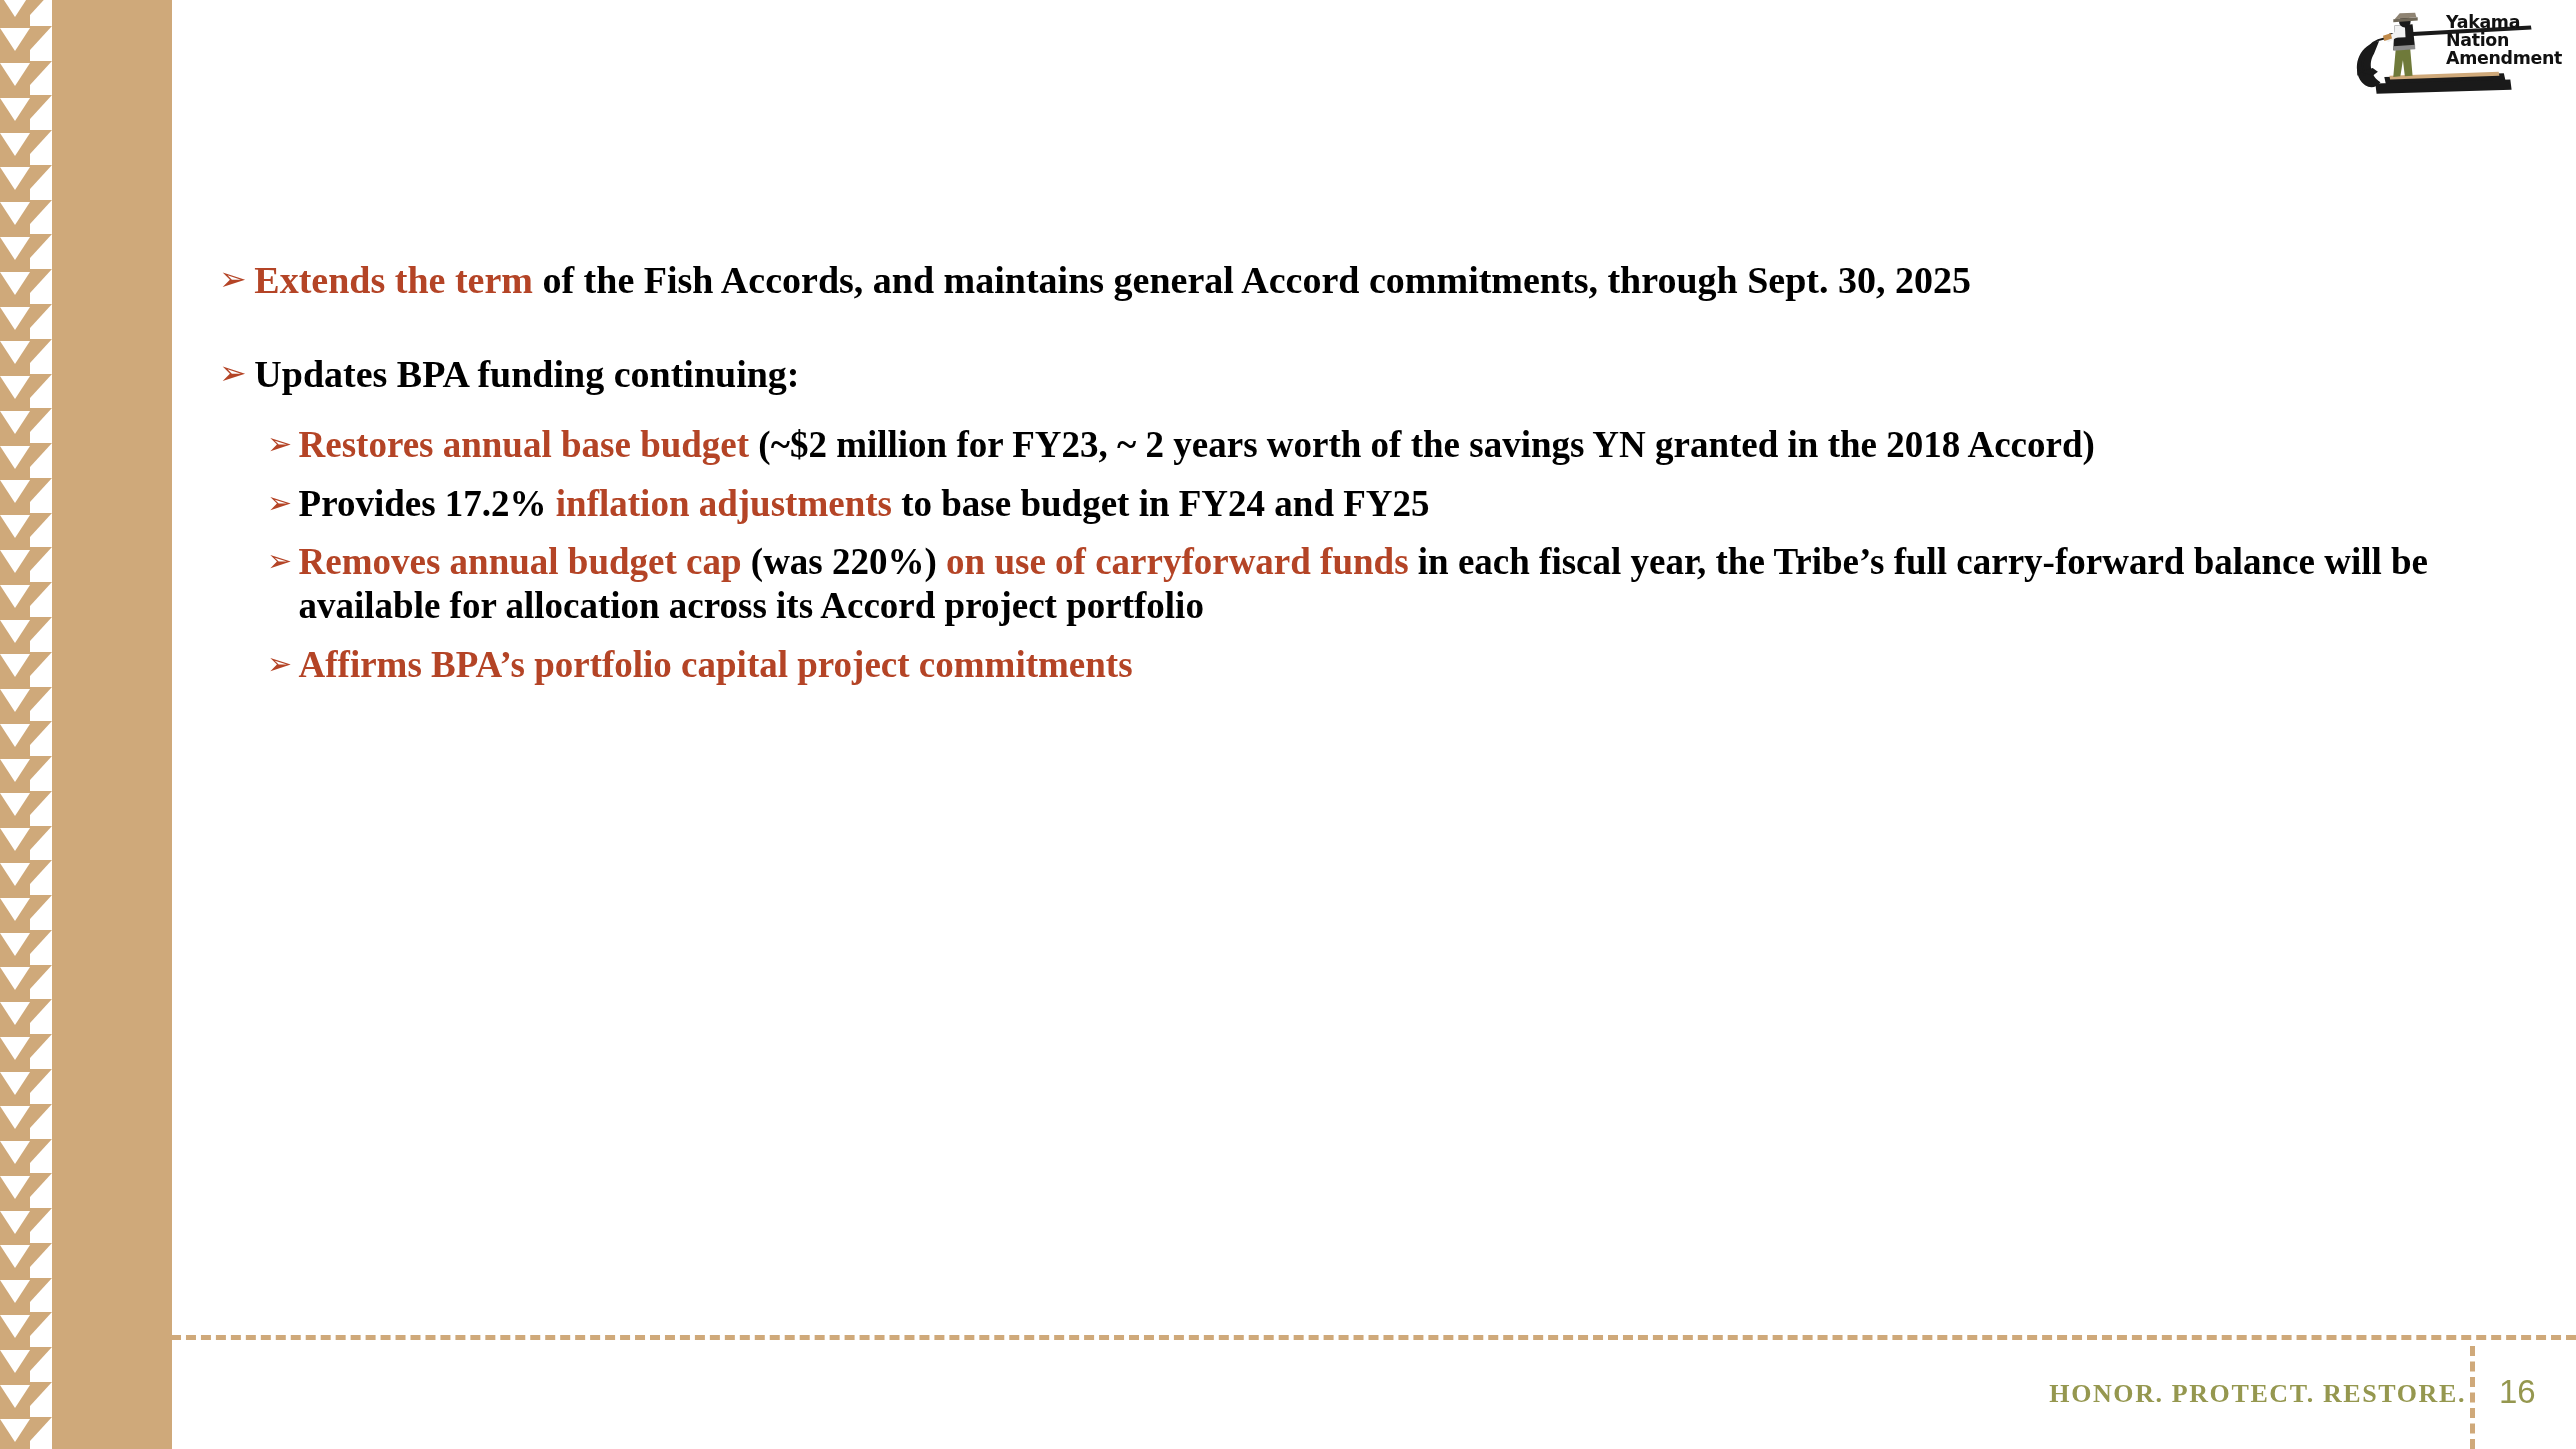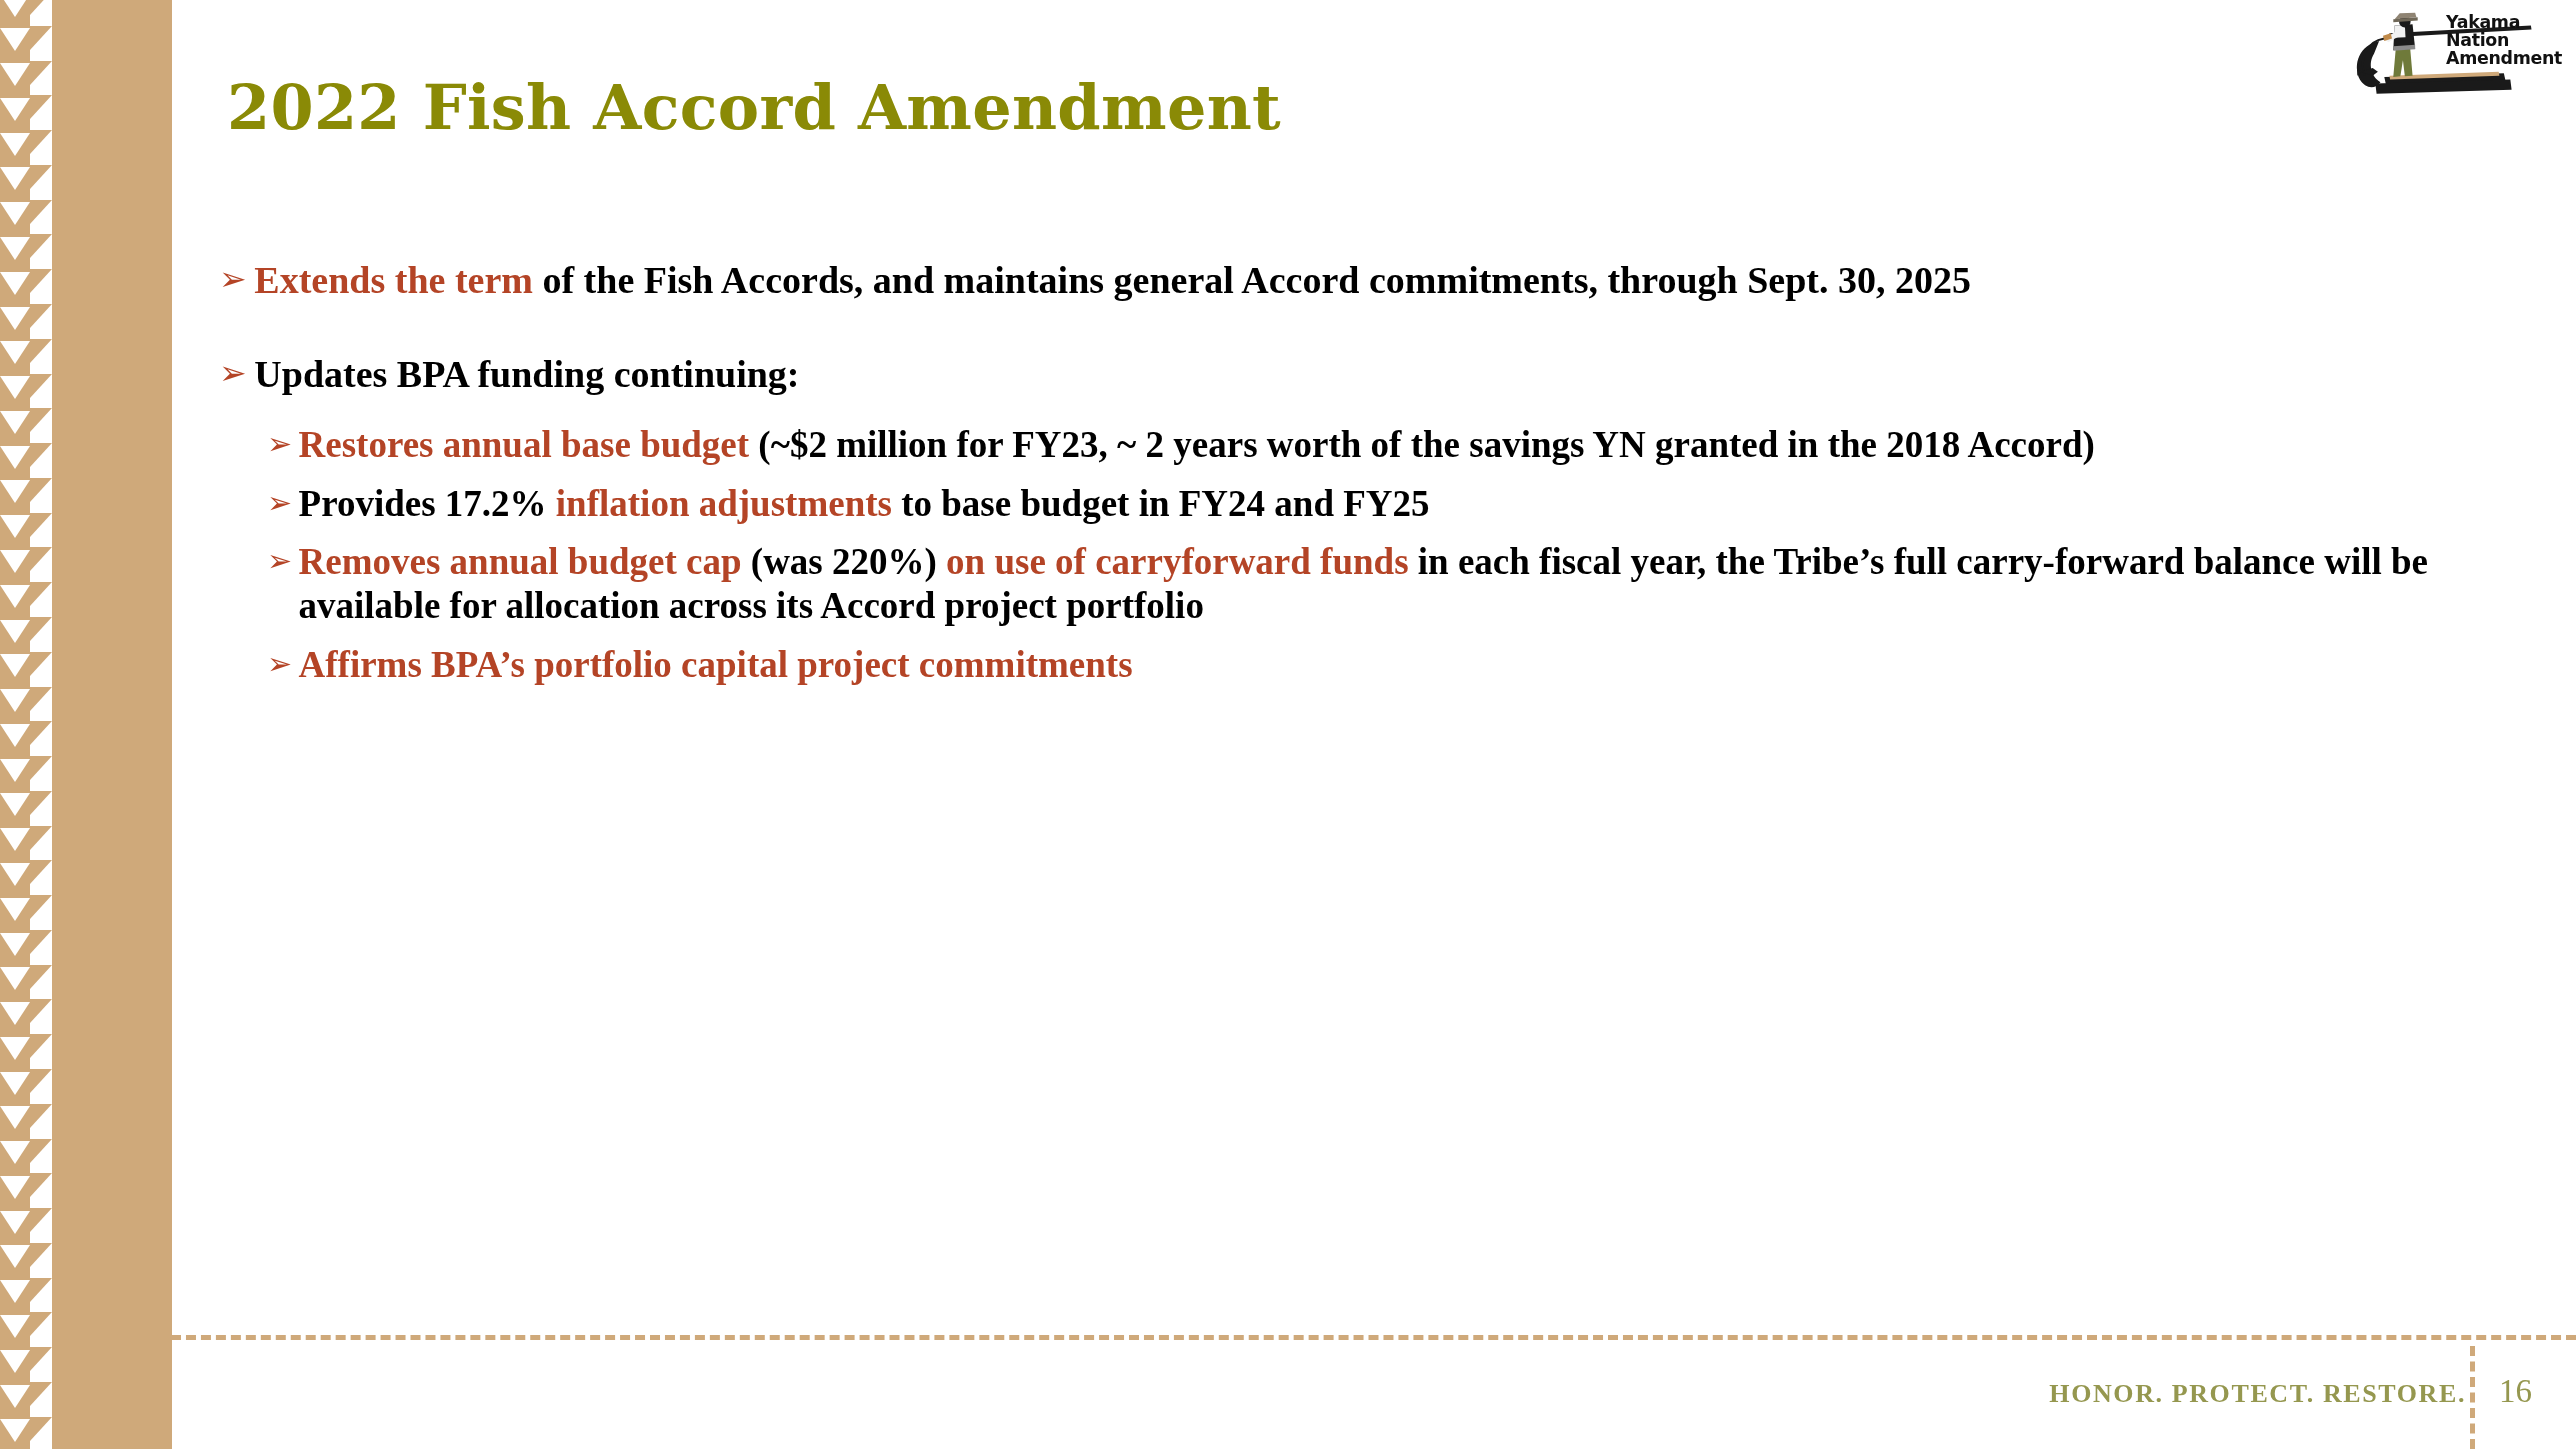--- a/index.html
+++ b/index.html
@@ -137,21 +137,21 @@
     font-weight: bold;
     font-size: 26px;
     letter-spacing: 1.6px;
     color: #95974f;
     white-space: nowrap;
   }
   .page-num {
     position: absolute;
     left: 2499px;
     top: 1373px;
-    font-family: Liberation Serif, serif;
+    font-family: Liberation Sans, sans-serif;
     font-size: 33px;
     color: #95974f;
   }
 
   
   .logo {
     position: absolute;
     left: 2338px;
     top: 5.2px;
     width: 225px;
@@ -296,21 +296,20 @@
       <path d="M88 22 L122 19 L120 12 L96 13 Z" fill="#8f8473"></path>
       <path d="M86 22 L124 19 L124 24 L86 27 Z" fill="#6f6757"></path>
     </svg>
     <div class="logo-text">
       <div>Yakama</div>
       <div>Nation</div>
       <div>Amendment</div>
     </div>
   </div>
 
-  <div class="title">2022 Fish Accord Amendment</div>
 
   <div class="body" id="bulletList">
       <div class="bullet lvl1">
         <span class="marker">➢</span>
         <span class="btext"><span class="rust"> Extends the term</span><span class="blk"> of the Fish Accords, and maintains general Accord commitments, through Sept. 30, 2025</span></span>
       </div>
       <div class="spacer-1"></div>
       <div class="bullet lvl1">
         <span class="marker">➢</span>
         <span class="btext"><span class="blk">Updates BPA funding continuing:</span></span>

